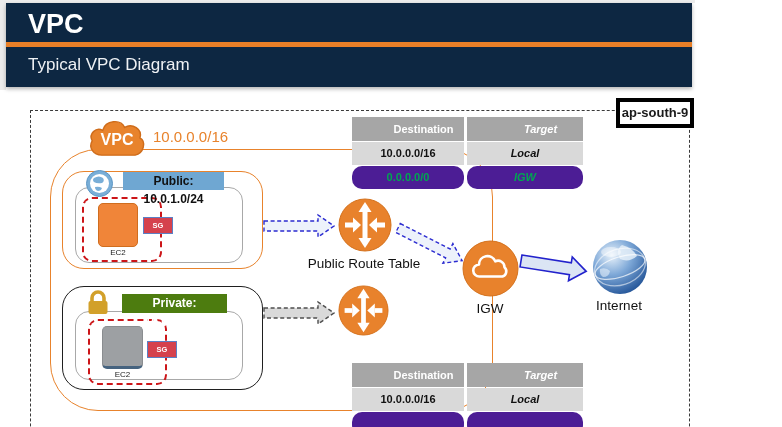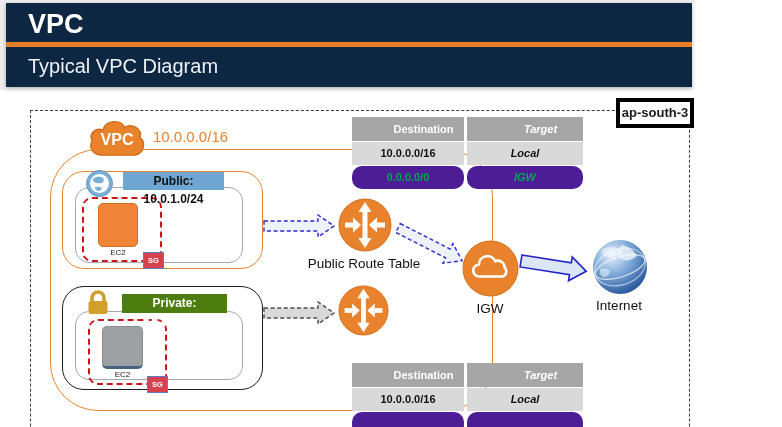--- a/index.html
+++ b/index.html
@@ -6,21 +6,21 @@
   .screen{position:relative;width:782px;height:427px;background:#ffffff;overflow:hidden;
           font-family:"Liberation Sans",sans-serif;color:#1a1a1a;}
   .gutter-left{position:absolute;left:0;top:0;width:6px;height:90px;background:#ececec;}
   .gutter-top{position:absolute;left:0;top:0;width:695px;height:3px;background:#ececec;}
 
   
   .hdr{position:absolute;left:6px;top:3px;width:686px;height:84px;background:#0d2742;
        box-shadow:0 2px 4px rgba(0,0,0,.3);}
   .hdr-title{position:absolute;left:22px;top:6px;font-size:27px;font-weight:bold;color:#ffffff;}
   .hdr-stripe{position:absolute;left:0;top:39px;width:100%;height:5px;background:#e87f27;}
-  .hdr-sub{position:absolute;left:22px;top:52px;font-size:20px;color:#eef1f4;}
+  .hdr-sub{position:absolute;left:22px;top:52px;font-size:17px;color:#eef1f4;}
 
   
   .region-border{position:absolute;left:30px;top:110px;width:658px;height:400px;
                  border:1.6px dashed #3a3a3a;border-bottom:none;}
   .region-label{position:absolute;left:616px;top:98px;width:78px;height:30px;background:#fff;
                 border:4px solid #000;box-sizing:border-box;font-size:13px;font-weight:bold;
                 text-align:center;line-height:22px;z-index:30;}
 
   
   .vpc-rect{position:absolute;left:50px;top:149px;width:441px;height:260px;
@@ -45,23 +45,23 @@
 
   .sg-dashed{position:absolute;border:2px dashed #cc1518;border-radius:10px;z-index:3;}
   .sg-dashed.public{left:82px;top:197px;width:76px;height:61px;}
   .sg-dashed.private{left:88px;top:319px;width:75px;height:62px;}
   .ec2{position:absolute;border-radius:5px;z-index:4;box-sizing:border-box;}
   .ec2.orange{left:98px;top:203px;width:40px;height:44px;background:#f08539;border:1px solid #d06d1e;}
   .ec2.gray{left:102px;top:326px;width:41px;height:43px;background:#9da0a3;border:1px solid #8a8d90;border-bottom:3px solid #46637f;}
   .ec2-label{position:absolute;font-size:8px;color:#222;text-align:center;z-index:4;}
   .ec2-label.public{left:98px;top:248px;width:40px;}
   .ec2-label.private{left:102px;top:370px;width:41px;}
-  .sg-badge{position:absolute;width:21px;height:17px;background:#d5414d;border:1px solid #5b7fc4;
+  .sg-badge{position:absolute;width:30px;height:17px;background:#d5414d;border:1px solid #5b7fc4;
             box-sizing:border-box;color:#fff;font-size:7.5px;font-weight:bold;text-align:center;
-            line-height:15px;z-index:5;margin-top:35px;}
+            line-height:15px;z-index:5;}
   .sg-badge.public{left:143px;top:217px;}
   .sg-badge.private{left:147px;top:341px;}
 
   
   .node{position:absolute;z-index:6;}
   .rt-public{left:338px;top:198px;width:54px;height:54px;}
   .rt-private{left:338px;top:285px;width:51px;height:51px;}
   .igw-node{left:462px;top:240px;width:57px;height:57px;}
   .inet-node{left:592px;top:239px;width:56px;height:56px;}
   .node-label{position:absolute;font-size:13.5px;color:#111;text-align:center;z-index:6;}
@@ -93,21 +93,21 @@
   <div class="gutter-left"></div>
   <div class="gutter-top"></div>
 
   <div class="hdr">
     <div class="hdr-title">VPC</div>
     <div class="hdr-stripe"></div>
     <div class="hdr-sub">Typical VPC Diagram</div>
   </div>
 
   <div class="region-border"></div>
-  <div class="region-label">ap-south-3</div>
+  <div class="region-label">ap-south-9</div>
 
   <div class="vpc-rect"></div>
   <svg class="vpc-cloud" viewBox="0 0 64 44">
     <path d="M16,41 C7,41 2,33 6,26 C2,19 10,11 17,15 C20,4 36,3 40,12 C48,7 59,14 56,23 C63,27 60,39 51,41 Z" fill="#e8832c" stroke="#cf6c1a" stroke-width="1.5"></path>
   </svg>
   <div class="vpc-cloud-label">VPC</div>
   <div class="vpc-cidr">10.0.0.0/16</div>
 
   <div class="subnet-outer public">
     <div class="subnet-inner public"></div>

